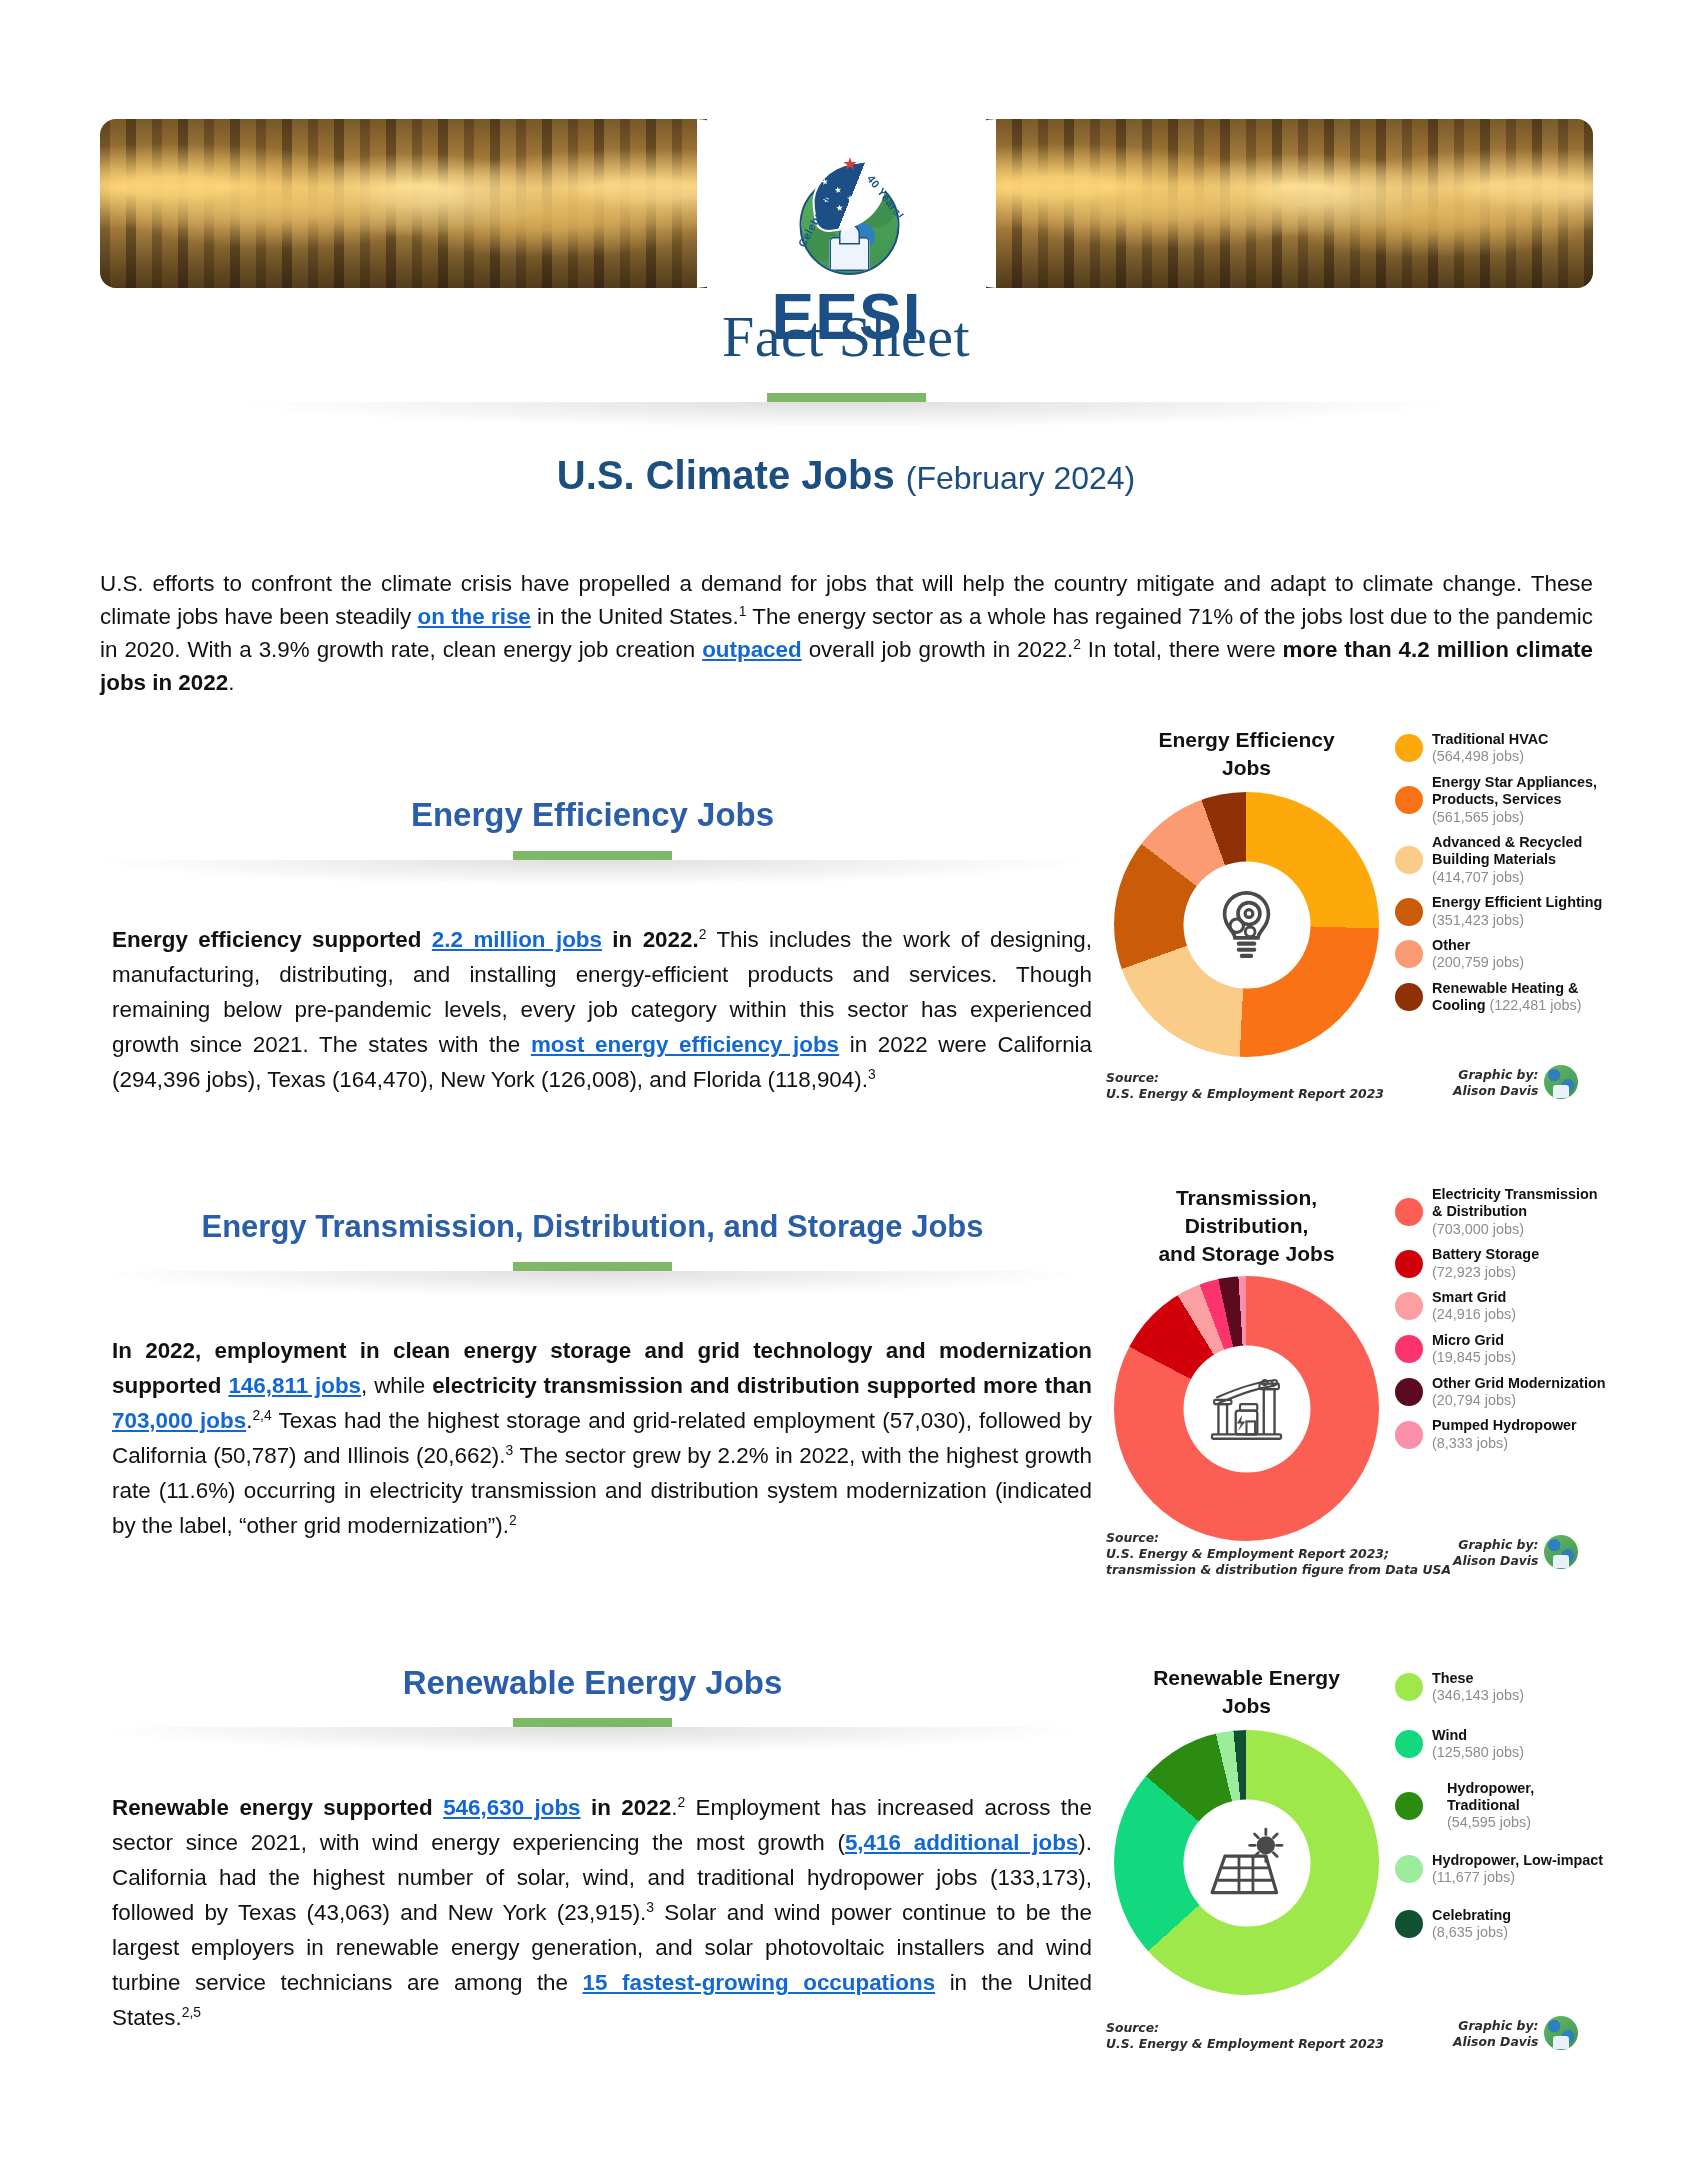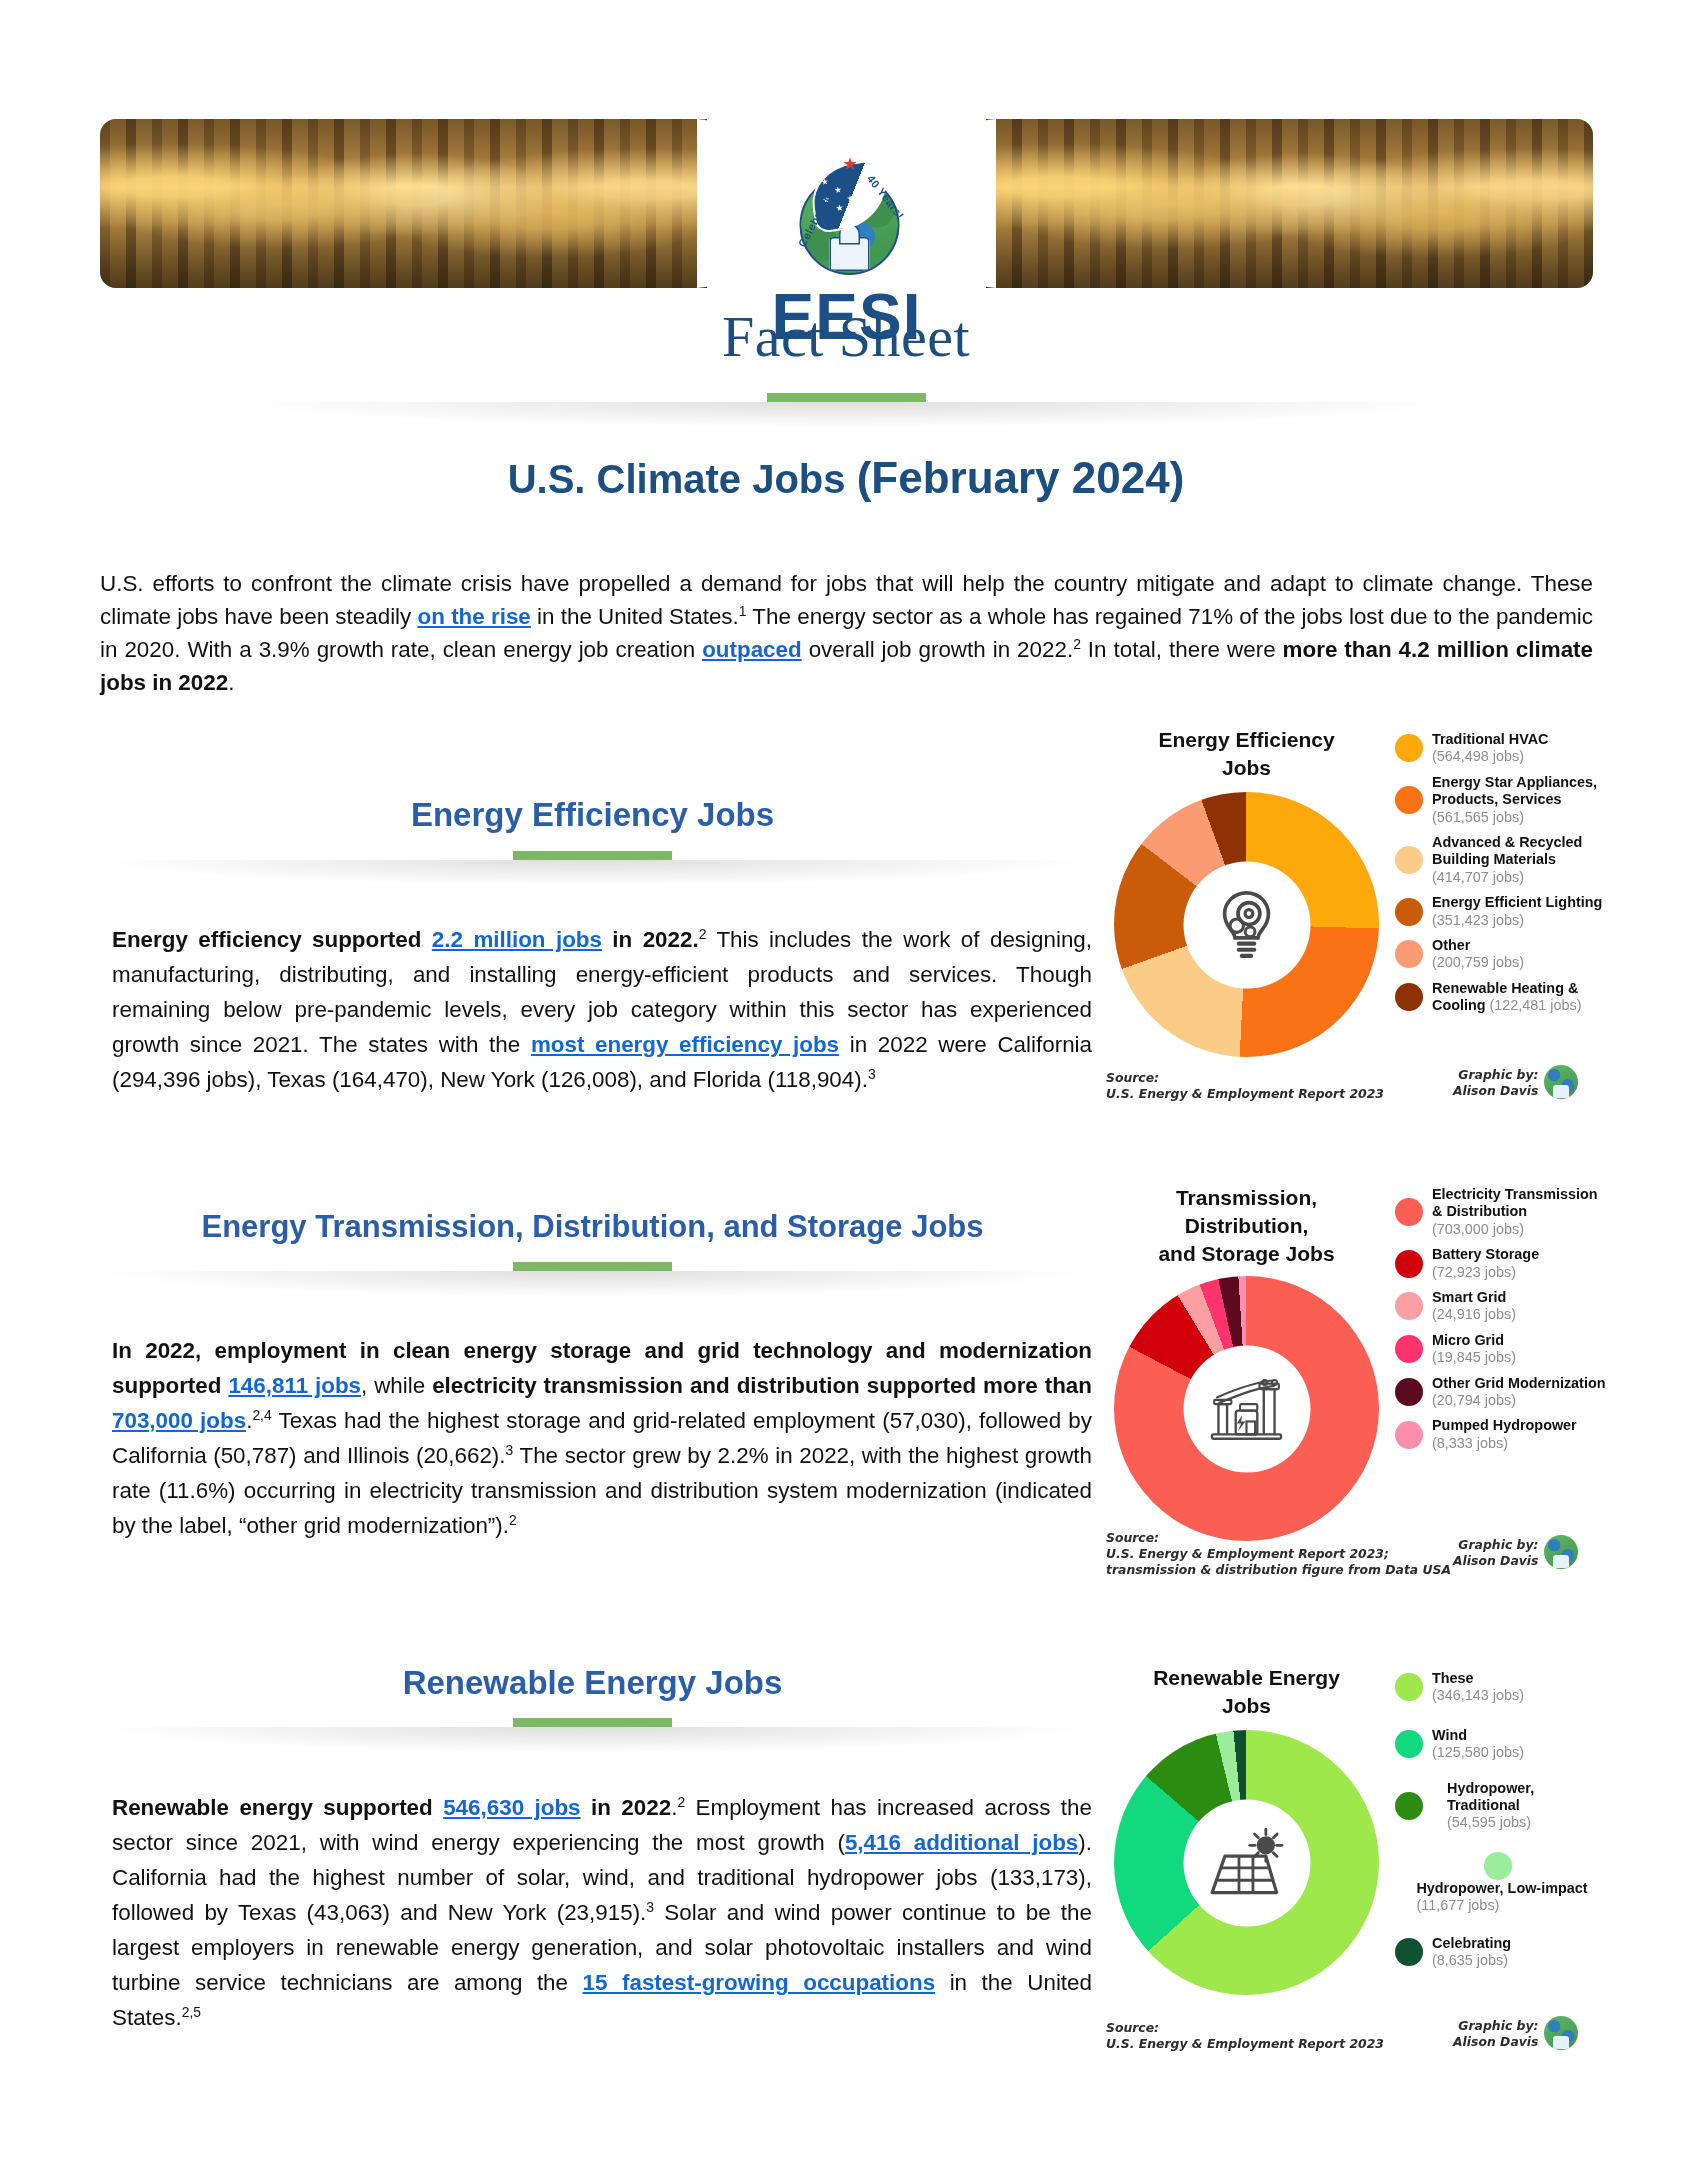--- a/index.html
+++ b/index.html
@@ -106,21 +106,21 @@
   .rule-shadow {
     width:1234px; height:26px; margin:0 auto;
     background:radial-gradient(ellipse at 50% 0%, rgba(0,0,0,.13), rgba(0,0,0,0) 70%);
   }
   .rule-block { position:absolute; left:0; right:0; }
 
   .doc-title {
     position:absolute; left:0; right:0; top:453px; text-align:center;
     font-size:40px; font-weight:bold; color:#1d4e80;
   }
-  .doc-title .date { font-weight:bold; font-size:44px;margin-top:40px; }
+  .doc-title .date { font-weight:normal; font-size:32px;margin-top:40px; }
 
   
   .intro {
     position:absolute; left:100px; top:545px; width:1493px;
     font-size:22.4px; line-height:33px; text-align:justify;
     color:#111;
   }
   .lnk { color:#1267d6; font-weight:bold; }
   .bld { font-weight:bold; }
   sup { font-size:.62em; vertical-align:super; line-height:0; }
@@ -450,21 +450,21 @@
         <span class="jobs">(125,580 jobs)</span>
       </span>
     </div>
     <div class="legend-row" style="margin-bottom:20px;gap:15px;">
       <span class="legend-dot" style="background:#2C8C12"></span>
       <span class="legend-txt">
         <span>Hydropower, Traditional</span><br>
         <span class="jobs">(54,595 jobs)</span>
       </span>
     </div>
-    <div class="legend-row" style="margin-bottom:20px;flex-direction:column;">
+    <div class="legend-row" style="margin-bottom:20px;">
       <span class="legend-dot" style="background:#9CEC9E"></span>
       <span class="legend-txt">
         <span>Hydropower, Low-impact</span><br>
         <span class="jobs">(11,677 jobs)</span>
       </span>
     </div>
     <div class="legend-row">
       <span class="legend-dot" style="background:#0F5131"></span>
       <span class="legend-txt">
         <span>Celebrating</span><br>

